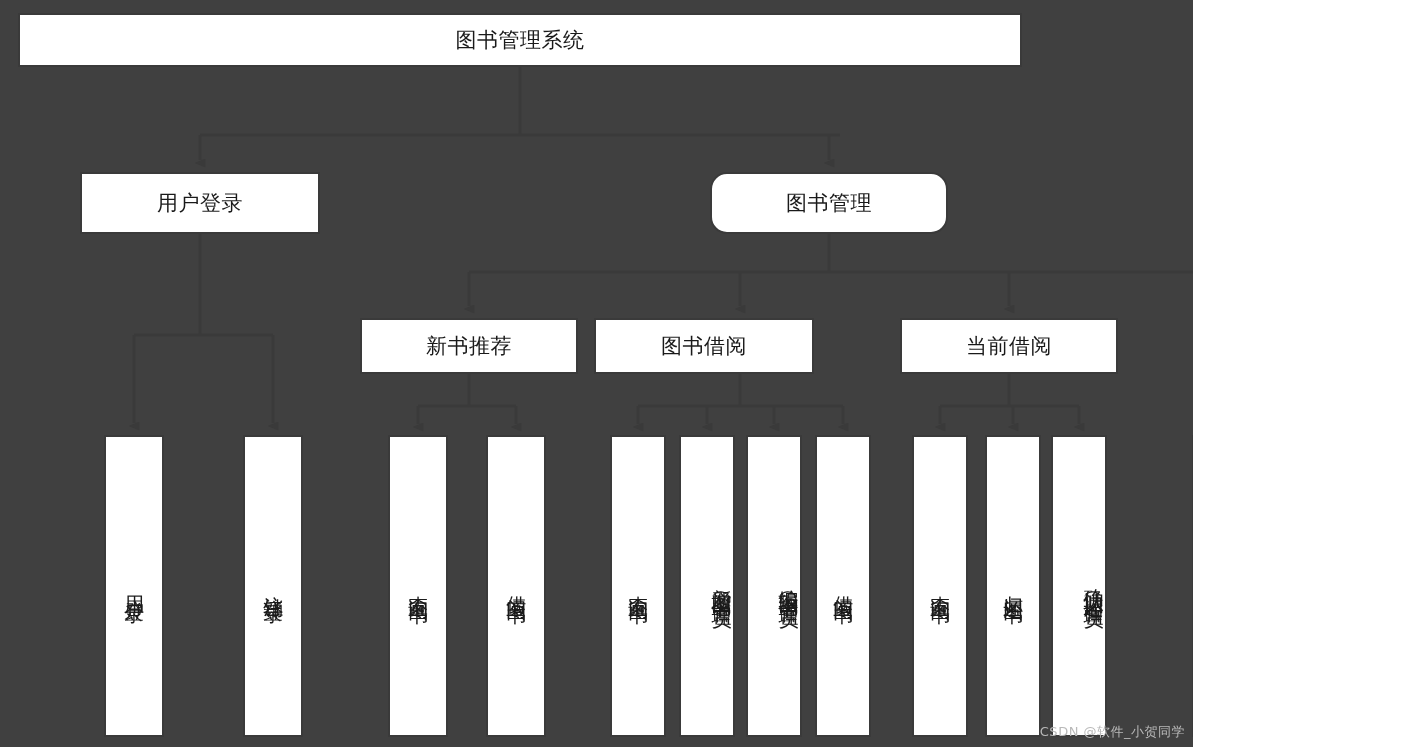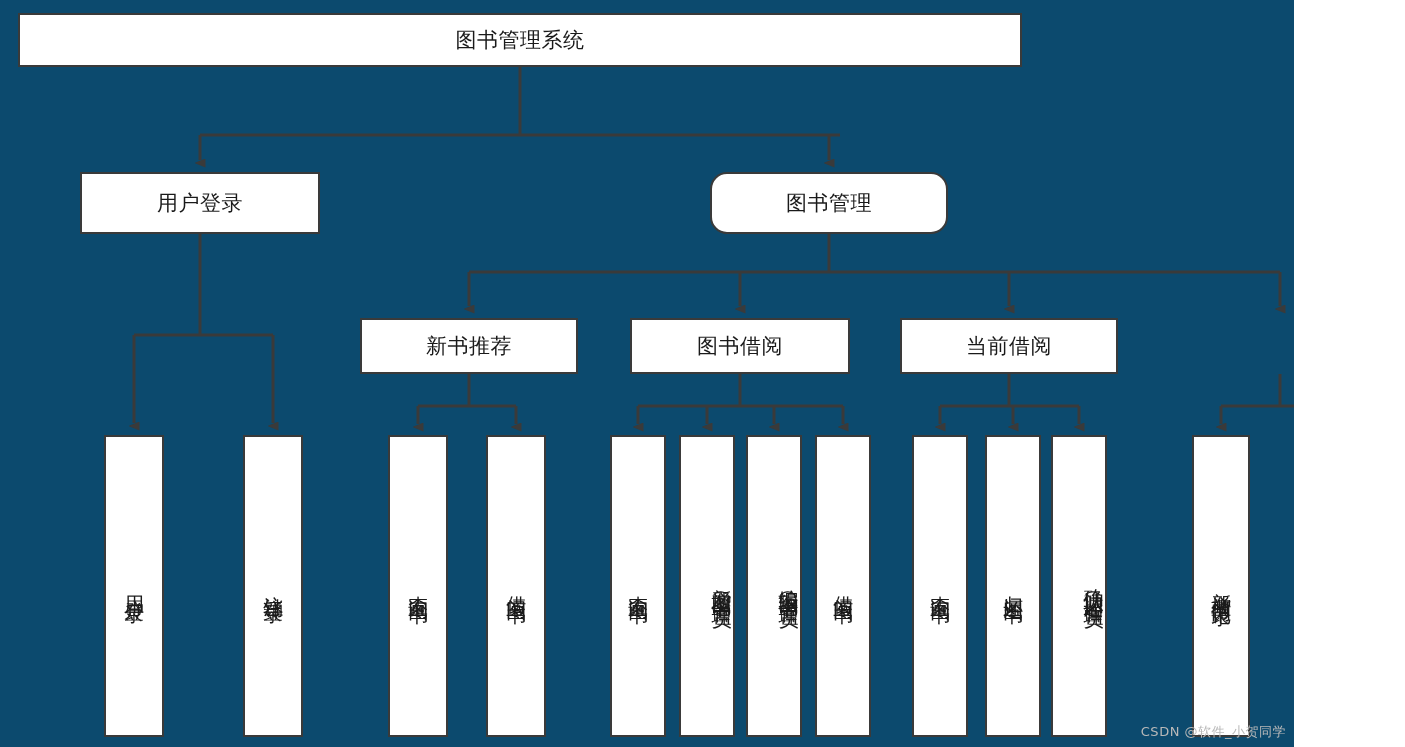--- a/index.html
+++ b/index.html
@@ -6,23 +6,23 @@
   html, body {
     margin: 0;
     padding: 0;
     background: #ffffff;
   }
   body {
     font-family: "DejaVu Sans", "Liberation Sans", sans-serif;
   }
   #canvas {
     position: relative;
-    width: 1294px;
+    width: 1193px;
     height: 747px;
-    background: #0c4a6e;
+    background: #404040;
     overflow: hidden;
   }
   .node {
     position: absolute;
     box-sizing: border-box;
     border: 2px solid #3a3a3a;
     background: #ffffff;
     display: flex;
     align-items: center;
     justify-content: center;
@@ -130,21 +130,21 @@
   <div class="node horiz" style="left:80px; top:172px; width:240px; height:62px;">
     <span class="label">用户登录</span>
   </div>
   <div class="node horiz" style="left:710px; top:172px; width:238px; height:62px;border-radius:17px;">
     <span class="label">图书管理</span>
   </div>
 
   <div class="node horiz" style="left:360px; top:318px; width:218px; height:56px;">
     <span class="label">新书推荐</span>
   </div>
-  <div class="node horiz" style="left:630px; top:318px; width:220px; height:56px;">
+  <div class="node horiz" style="left:594px; top:318px; width:220px; height:56px;">
     <span class="label">图书借阅</span>
   </div>
   <div class="node horiz" style="left:900px; top:318px; width:218px; height:56px;">
     <span class="label">当前借阅</span>
   </div>
 
   <div class="node vert" style="left:104px; top:435px; width:60px; height:302px; align-items:center;">
     <span class="label">用户登录</span>
   </div>
   <div class="node vert" style="left:243px; top:435px; width:60px; height:302px; align-items:center;">

